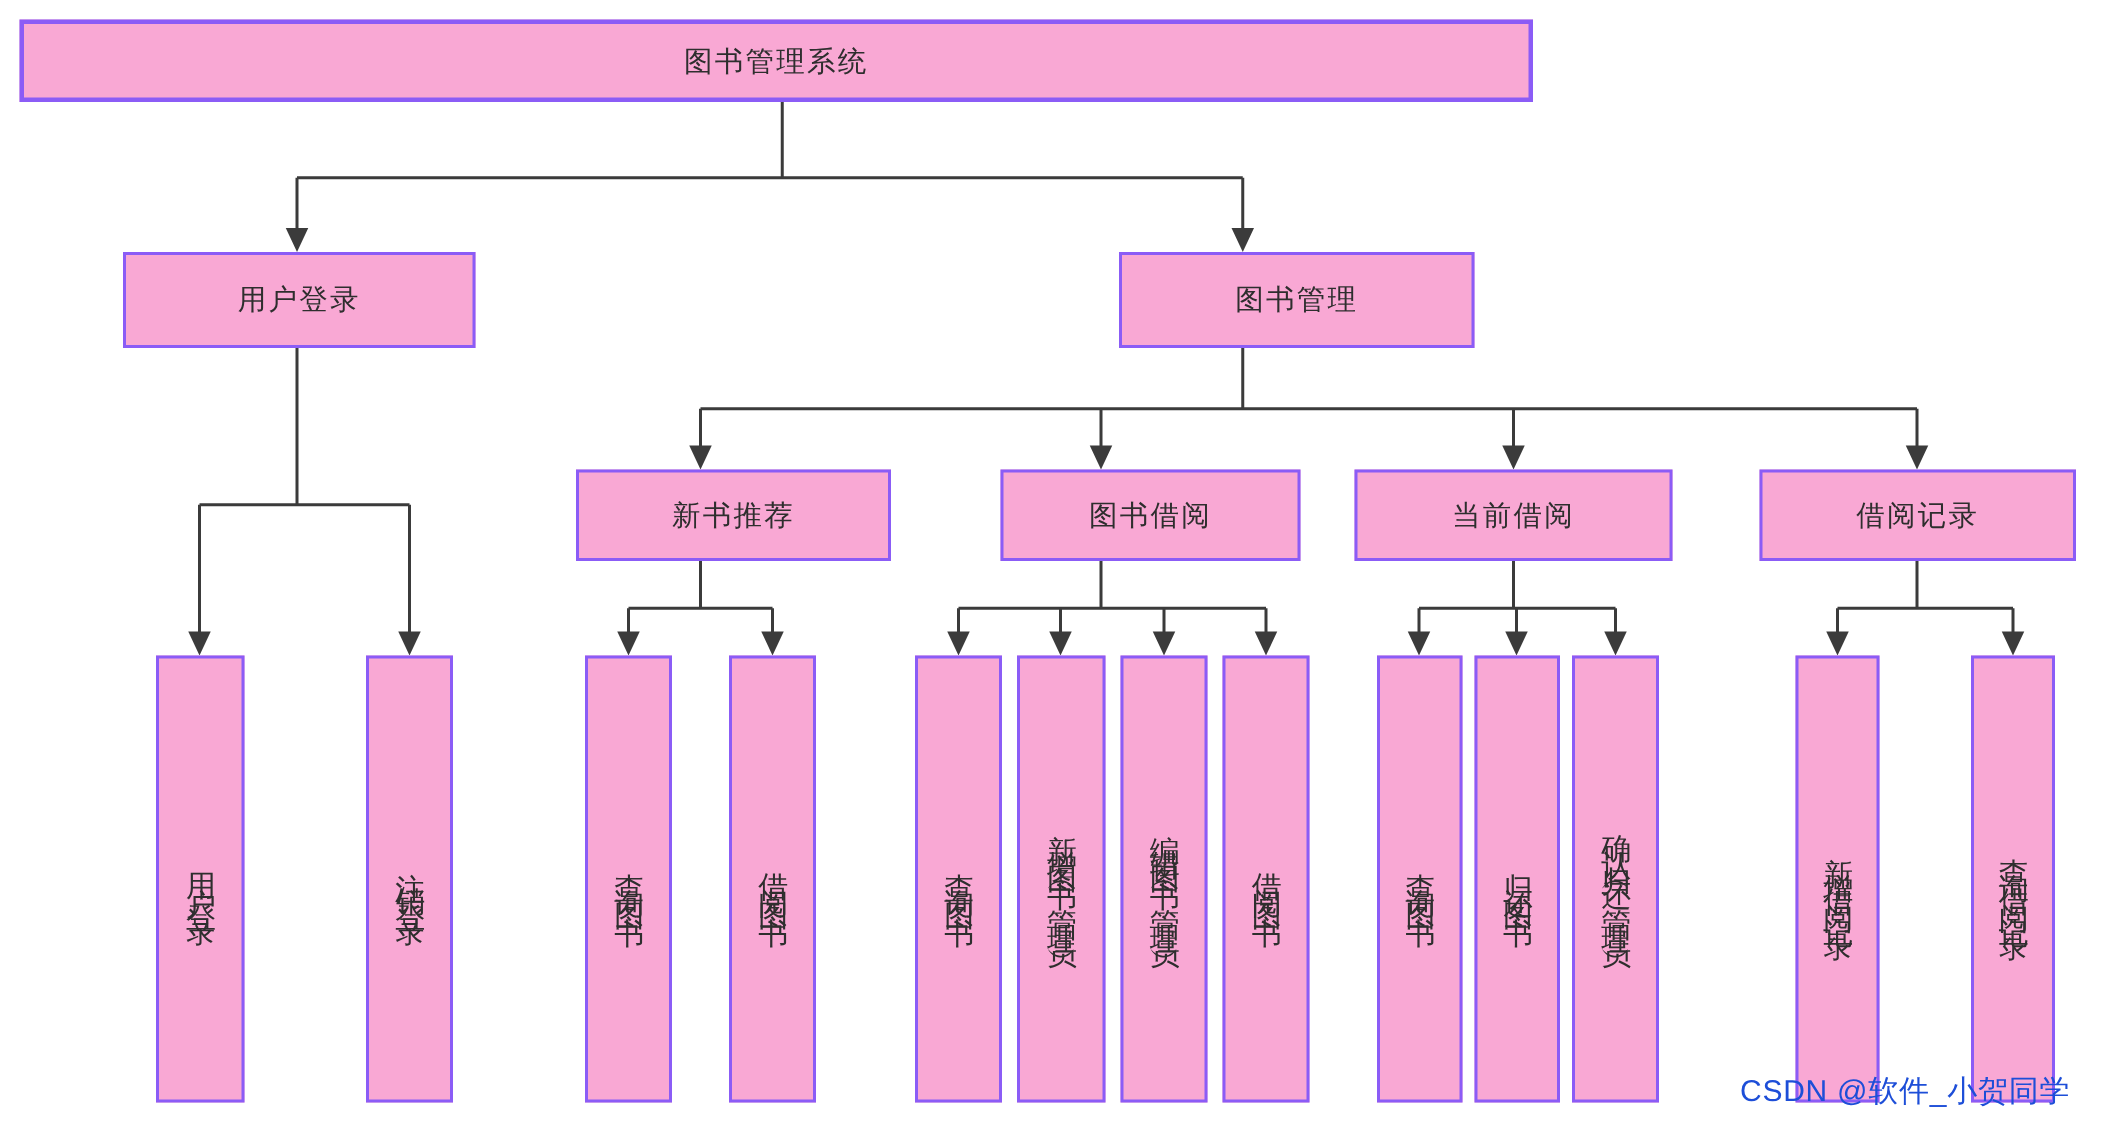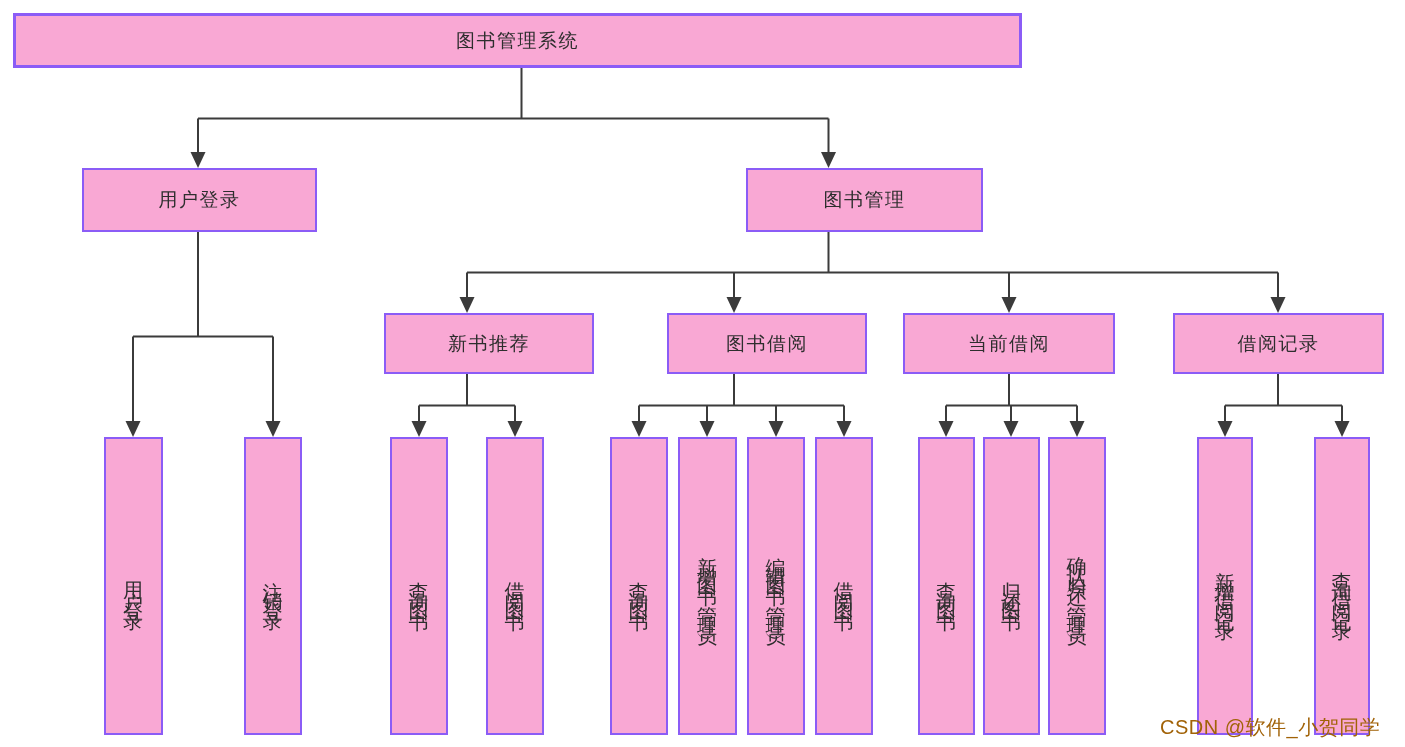--- a/index.html
+++ b/index.html
@@ -39,21 +39,21 @@
     font-size: 20px;
     letter-spacing: 10px;
     line-height: 1;
     white-space: nowrap;
   }
   .watermark {
     position: absolute;
     left: 1160px;
     top: 714px;
     font-size: 20px;
-    color: #a16207;
+    color: #1d4ed8;
     white-space: nowrap;
     letter-spacing: 0.5px;
   }
 </style>
 </head>
 <body>
 
 <div class="canvas">
 
   <svg class="connectors" viewBox="0 0 1405 747" xmlns="http://www.w3.org/2000/svg">

